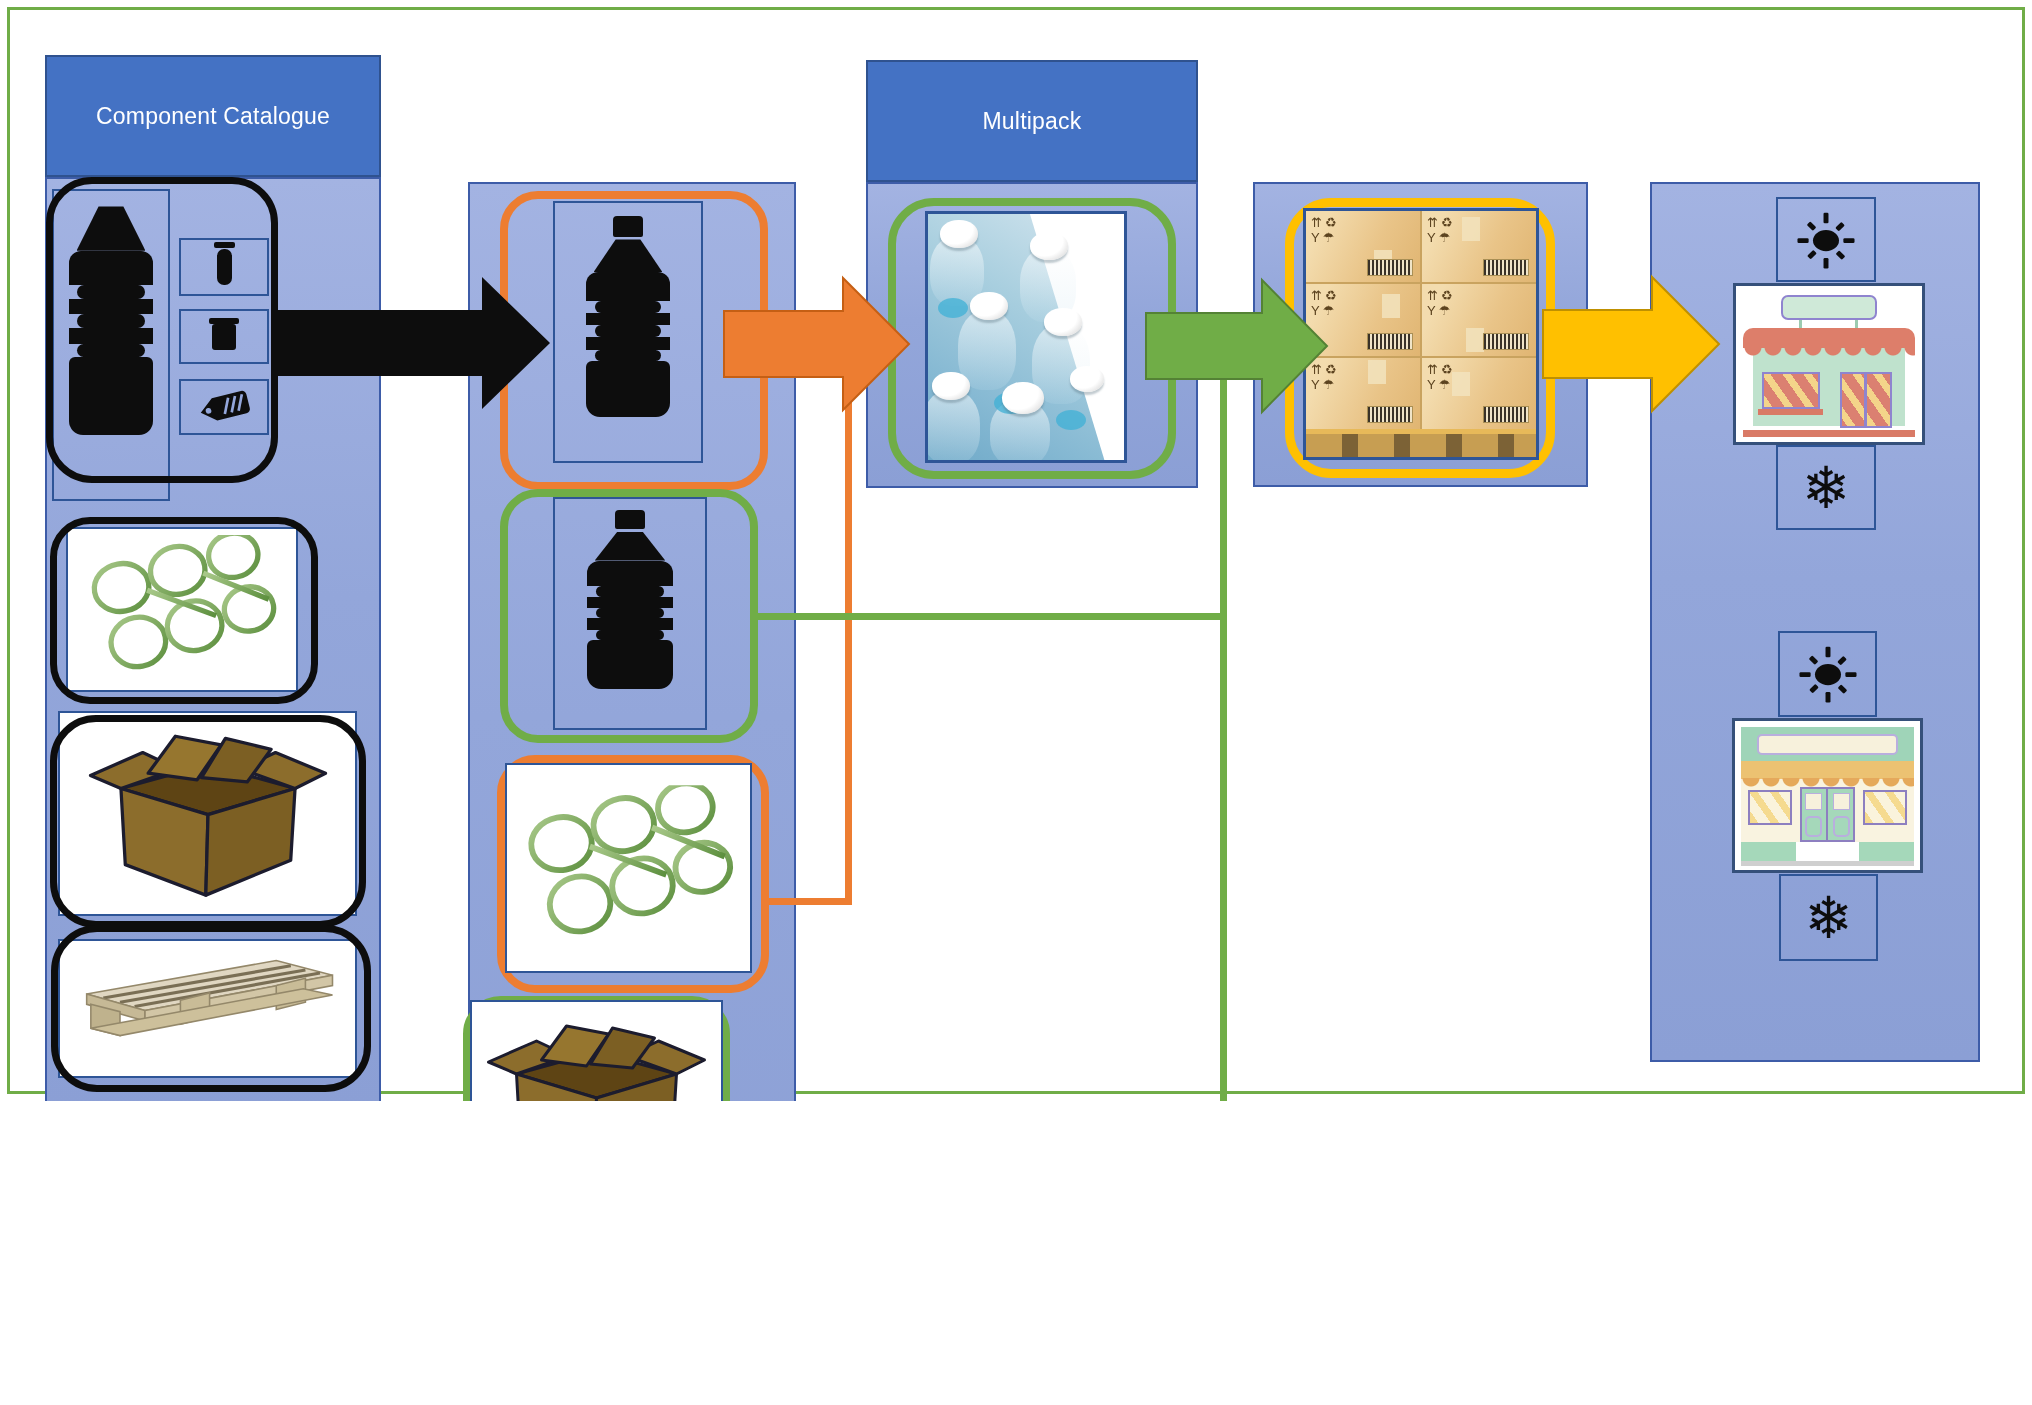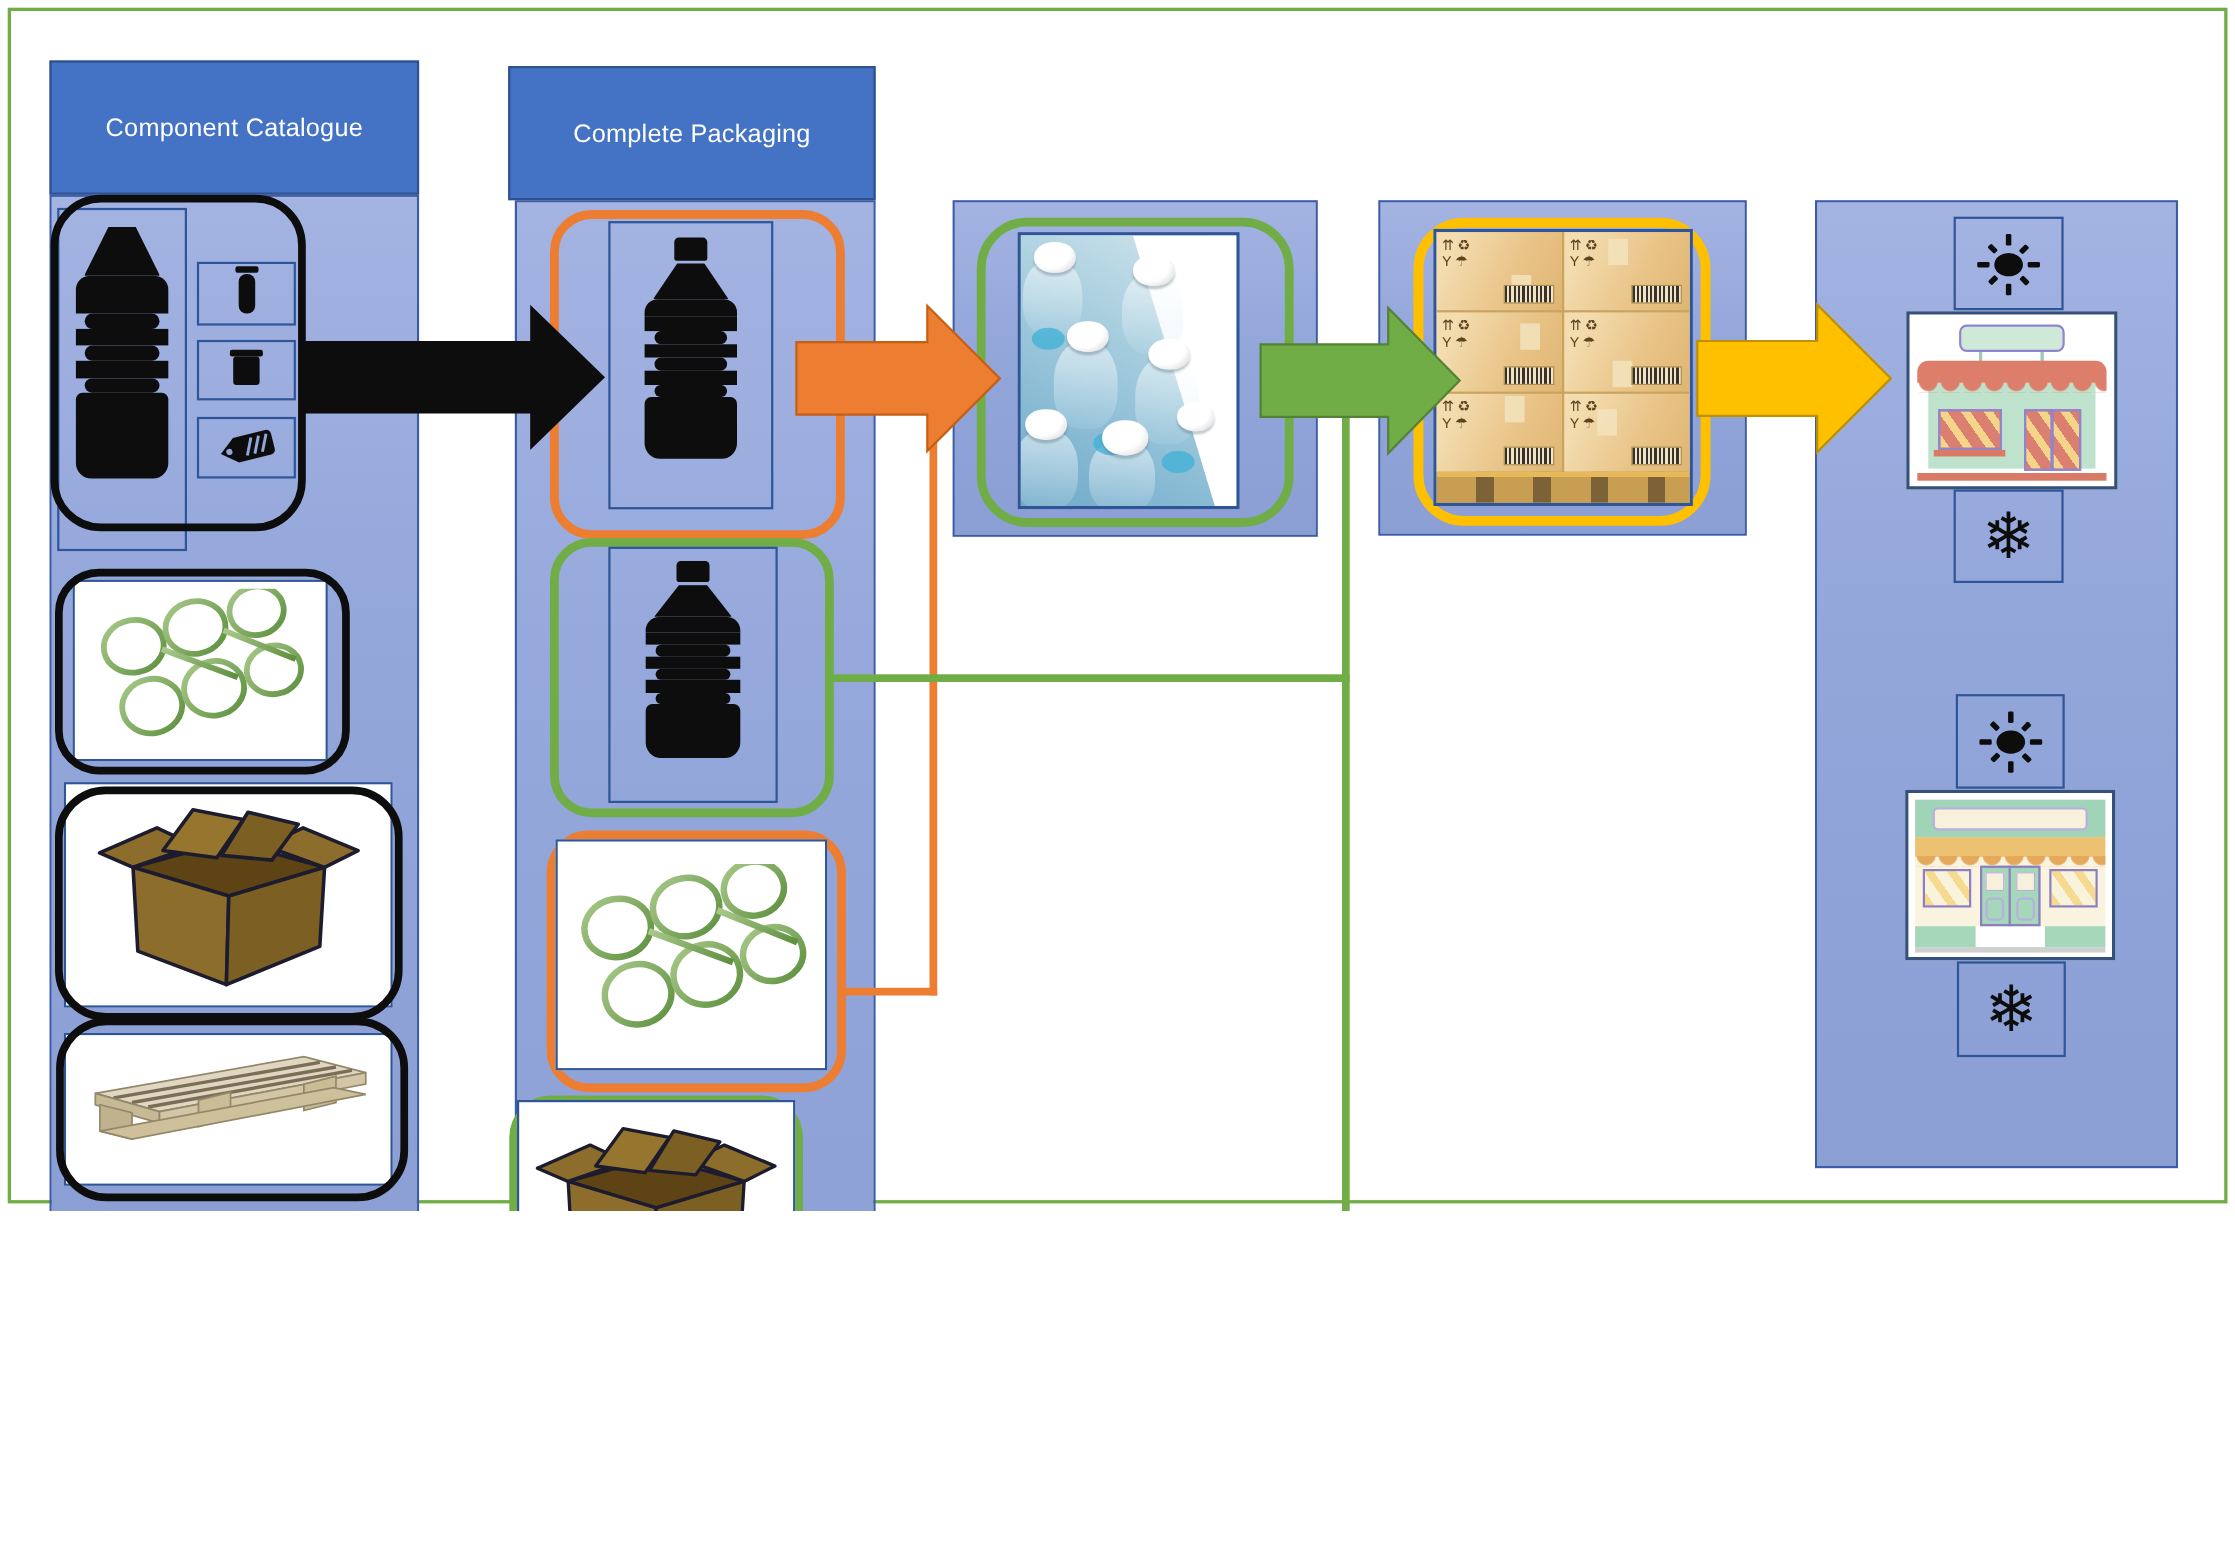--- a/index.html
+++ b/index.html
@@ -193,23 +193,20 @@
   </div>
   <div class="ring blackring" style="left:50px;top:715px;width:316px;height:213px"></div>
 
   <div class="whitebox" style="left:58px;top:939px;width:299px;height:139px">
     <svg width="275" height="125" viewBox="0 0 260 120">
         <use href="#sym-pallet"></use>
       </svg>
   </div>
   <div class="ring blackring" style="left:51px;top:925px;width:320px;height:167px"></div>
 
-  <div class="hdr" style="left:462px;top:60px;width:334px;height:122px">
-    <span>Complete Packaging</span>
-  </div>
   <div class="colbody" style="left:468px;top:182px;width:328px;height:1186px"></div>
 
   <div class="ring orangering" style="left:500px;top:191px;width:268px;height:299px"></div>
   <div class="bluebox" style="left:553px;top:201px;width:150px;height:262px">
     <div class="bottle withcap">
       <i class="b-cap"></i>
         <i class="b-neck"></i>
         <i class="b-sh"></i>
         <i class="b-w"></i>
         <i class="b-n"></i>
@@ -249,20 +246,23 @@
     <svg width="225" height="170" viewBox="0 0 220 170">
         <use href="#sym-cardboard"></use>
       </svg>
   </div>
   <div class="whitebox" style="left:470px;top:1215px;width:253px;height:133px">
     <svg width="235" height="115" viewBox="0 0 260 120">
         <use href="#sym-pallet"></use>
       </svg>
   </div>
 
+  <div class="hdr" style="left:866px;top:60px;width:332px;height:122px">
+    <span>Multipack</span>
+  </div>
   <div class="colbody" style="left:866px;top:182px;width:332px;height:306px"></div>
   <div class="ring greenring" style="left:888px;top:198px;width:288px;height:281px;border-radius:46px"></div>
   <div class="whitebox" style="left:925px;top:211px;width:202px;height:252px;border-width:3px;padding:0">
     <div class="mp">
       <div class="mp-wedge"></div>
       <div class="mp-bot" style="left:2px;top:22px;width:54px;height:70px"></div>
       <div class="mp-bot" style="left:92px;top:34px;width:56px;height:74px"></div>
       <div class="mp-bot" style="left:30px;top:96px;width:58px;height:80px"></div>
       <div class="mp-bot" style="left:104px;top:110px;width:58px;height:80px"></div>
       <div class="mp-bot" style="left:-6px;top:176px;width:58px;height:74px"></div>

